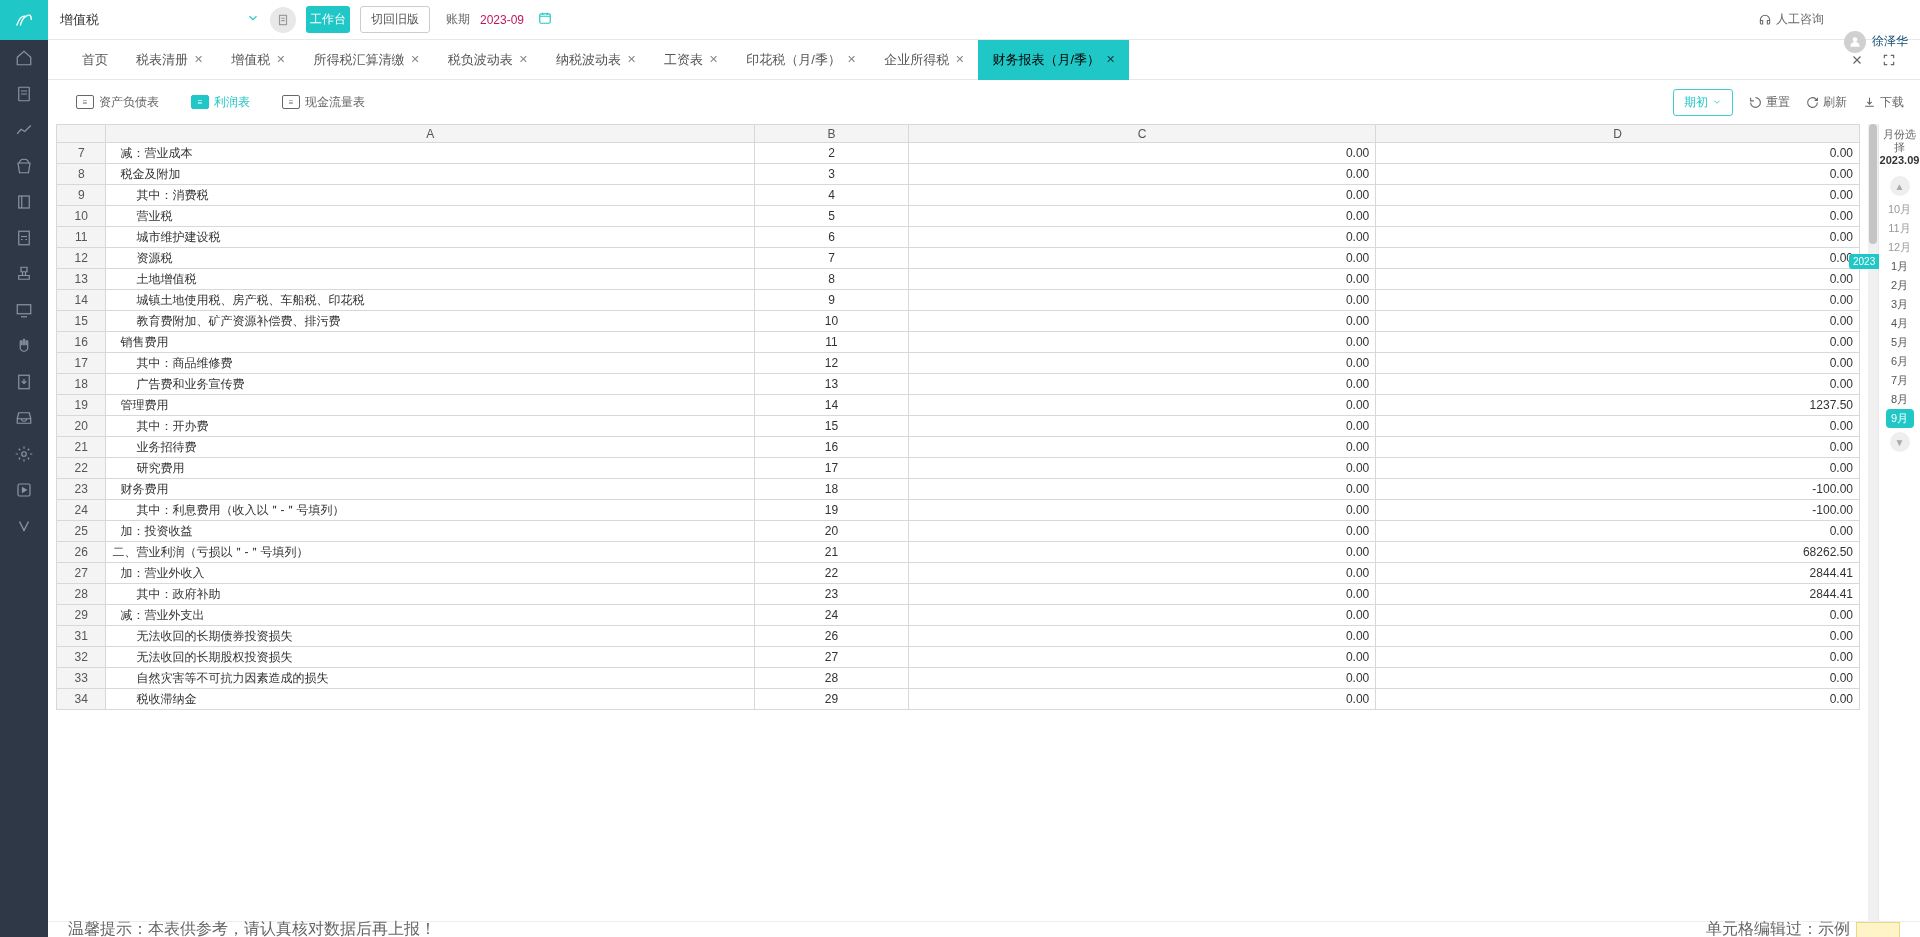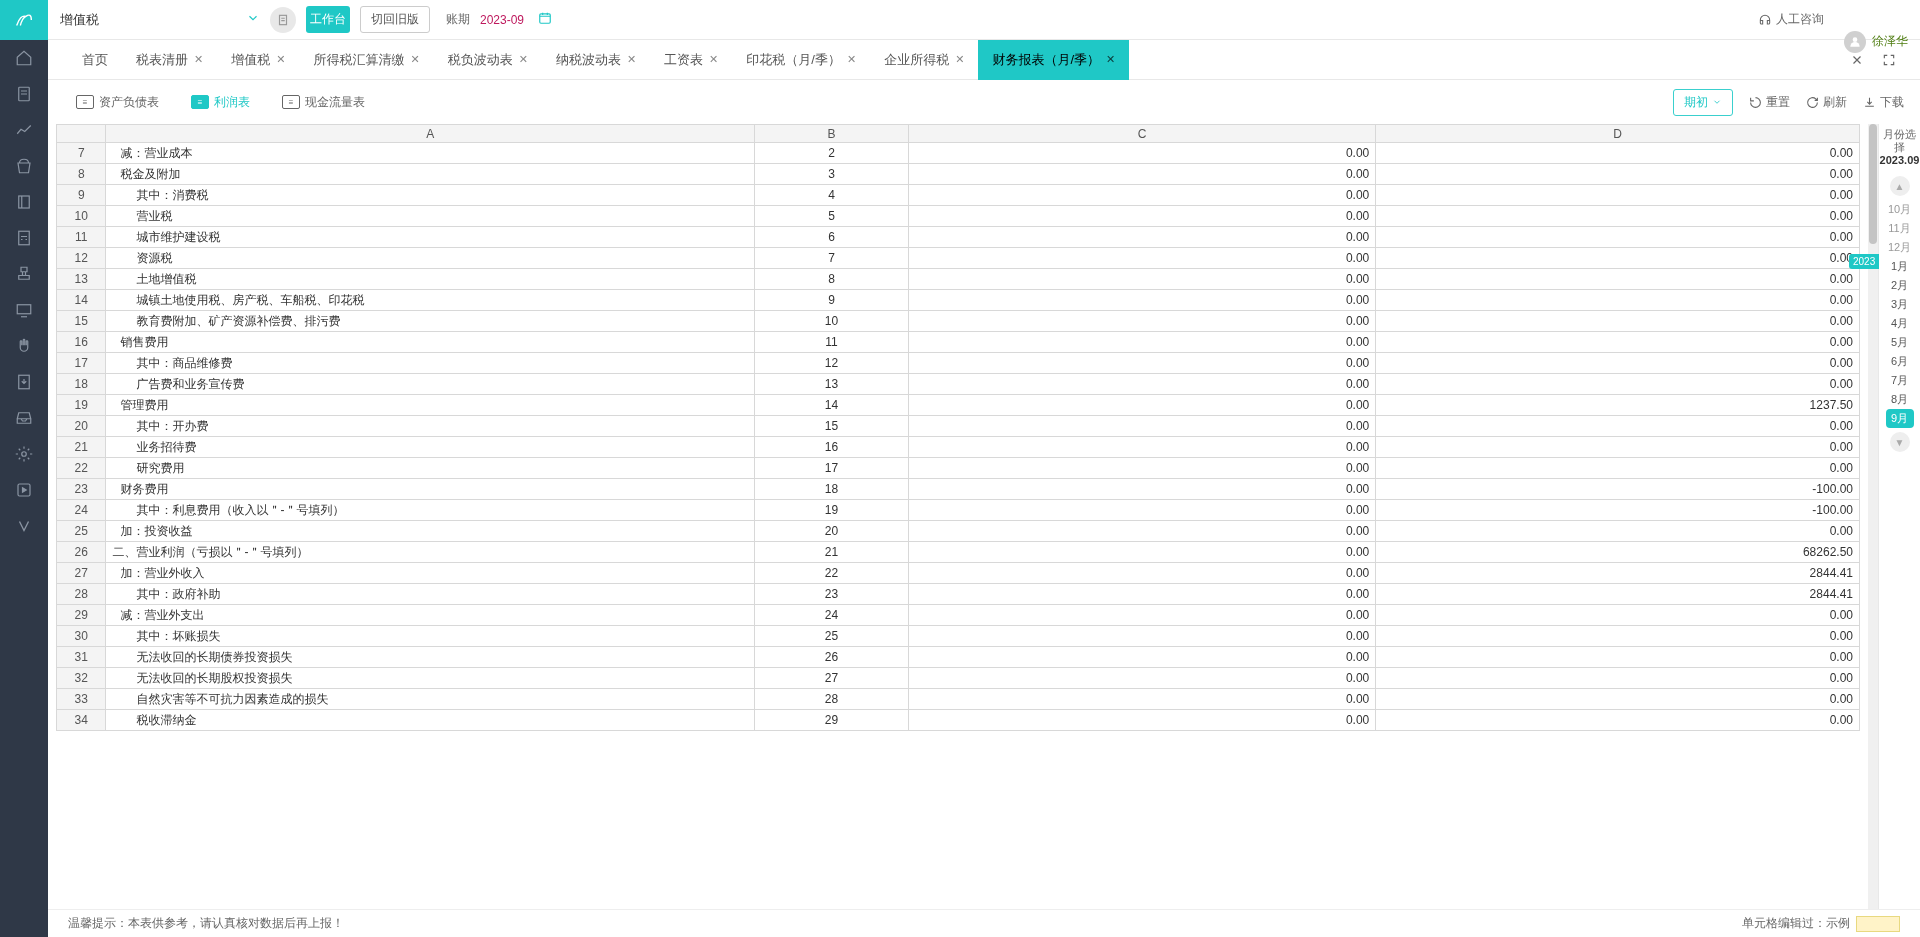--- a/index.html
+++ b/index.html
@@ -21,21 +21,21 @@
 .company-name { font-size: 13px; color: #333; }
 .chevron { color: #1fc8c6; }
 .circle-btn { width: 26px; height: 26px; border-radius: 50%; background: #e8e8e8; display: flex; align-items: center; justify-content: center; cursor: pointer; color: #999; }
 .btn-primary { background: #1fc8c6; color: #fff; border: none; padding: 5px 4px; border-radius: 3px; cursor: pointer; font-size: 12px; }
 .btn-outline { background: #fff; border: 1px solid #ccc; padding: 4px 10px; border-radius: 3px; cursor: pointer; font-size: 12px; color: #555; }
 .period-label { color: #666; margin-left: 6px; }
 .period-value { color: #be185d; }
 .cal-icon { color: #1fc8c6; margin-left: 4px; cursor: pointer; }
 .topbar-right { margin-left: auto; display: flex; align-items: center; gap: 20px; }
 .support-link { display: flex; align-items: center; gap: 4px; color: #666; cursor: pointer; }
-.user-info { display: flex; align-items: center; gap: 6px; color: #4d7c0f; cursor: pointer; margin-top: 44px; }
+.user-info { display: flex; align-items: center; gap: 6px; color: #0c4a6e; cursor: pointer; margin-top: 44px; }
 .avatar { width: 22px; height: 22px; border-radius: 50%; background: #d0d0d0; display: flex; align-items: center; justify-content: center; }
 
 
 .tabs { height: 40px; display: flex; align-items: center; padding: 0 20px; border-bottom: 1px solid #e8e8e8; position: relative; }
 .tab { padding: 0 14px; height: 40px; display: flex; align-items: center; gap: 6px; cursor: pointer; color: #555; font-size: 13px; }
 .tab.active { background: #1fc8c6; color: #000000; }
 .tab-close { font-size: 11px; color: inherit; opacity: 0.7; cursor: pointer; }
 .tabs-right { margin-left: auto; display: flex; gap: 10px; }
 .icon-btn-sm { width: 22px; height: 22px; display: flex; align-items: center; justify-content: center; cursor: pointer; color: #666; }
 
@@ -68,21 +68,21 @@
 .month-card { width: 42px; border-left: 1px solid #e8e8e8; background: #fff; display: flex; flex-direction: column; align-items: center; padding-top: 4px; position: relative; }
 .month-card .mc-title { font-size: 11px; color: #666; line-height: 1.2; text-align: center; }
 .month-card .mc-year { font-size: 11px; font-weight: bold; margin-bottom: 6px; }
 .mc-arrow { width: 20px; height: 20px; border-radius: 50%; background: #eee; display: flex; align-items: center; justify-content: center; color: #aaa; cursor: pointer; margin: 4px 0; font-size: 10px; }
 .mc-month { font-size: 11px; color: #999; padding: 2px 0; cursor: pointer; width: 100%; text-align: center; }
 .mc-month.enabled { color: #555; }
 .mc-month.active { background: #1fc8c6; color: #fff; border-radius: 4px; width: 28px; margin: 0 auto; }
 .year-tag { position: absolute; left: -30px; top: 130px; background: #1fc8c6; color: #fff; font-size: 10px; padding: 2px 4px; border-radius: 3px 0 0 3px; }
 
 
-.footer { height: 28px; display: flex; align-items: center; padding: 0 20px; font-size: 12px; color: #666; border-top: 1px solid #eee; }
+.footer { height: 16px; display: flex; align-items: center; padding: 0 20px; font-size: 16px; color: #666; border-top: 1px solid #eee; }
 .footer-right { margin-left: auto; display: flex; align-items: center; gap: 6px; }
 .sample-box { width: 44px; height: 16px; background: #fff3c8; border: 1px solid #e8d980; }
 
 
 .scrollbar-v { width: 10px; background: #f0f0f0; }
 .scrollbar-thumb { width: 8px; background: #c4c4c4; border-radius: 4px; margin: 0 1px; height: 120px; }
 </style>
 </head>
 <body>
 
@@ -480,27 +480,20 @@
                 <td class="rowhdr">28</td>
                 <td class="col-a indent2">其中：政府补助</td>
                 <td class="col-b">23</td>
                 <td class="col-c">0.00</td>
                 <td class="col-d">2844.41</td>
               </tr>
               <tr>
                 <td class="rowhdr">29</td>
                 <td class="col-a indent1">减：营业外支出</td>
                 <td class="col-b">24</td>
-                <td class="col-c">0.00</td>
-                <td class="col-d">0.00</td>
-              </tr>
-              <tr>
-                <td class="rowhdr">30</td>
-                <td class="col-a indent2">其中：坏账损失</td>
-                <td class="col-b">25</td>
                 <td class="col-c">0.00</td>
                 <td class="col-d">0.00</td>
               </tr>
               <tr>
                 <td class="rowhdr">31</td>
                 <td class="col-a indent2">无法收回的长期债券投资损失</td>
                 <td class="col-b">26</td>
                 <td class="col-c">0.00</td>
                 <td class="col-d">0.00</td>
               </tr>

